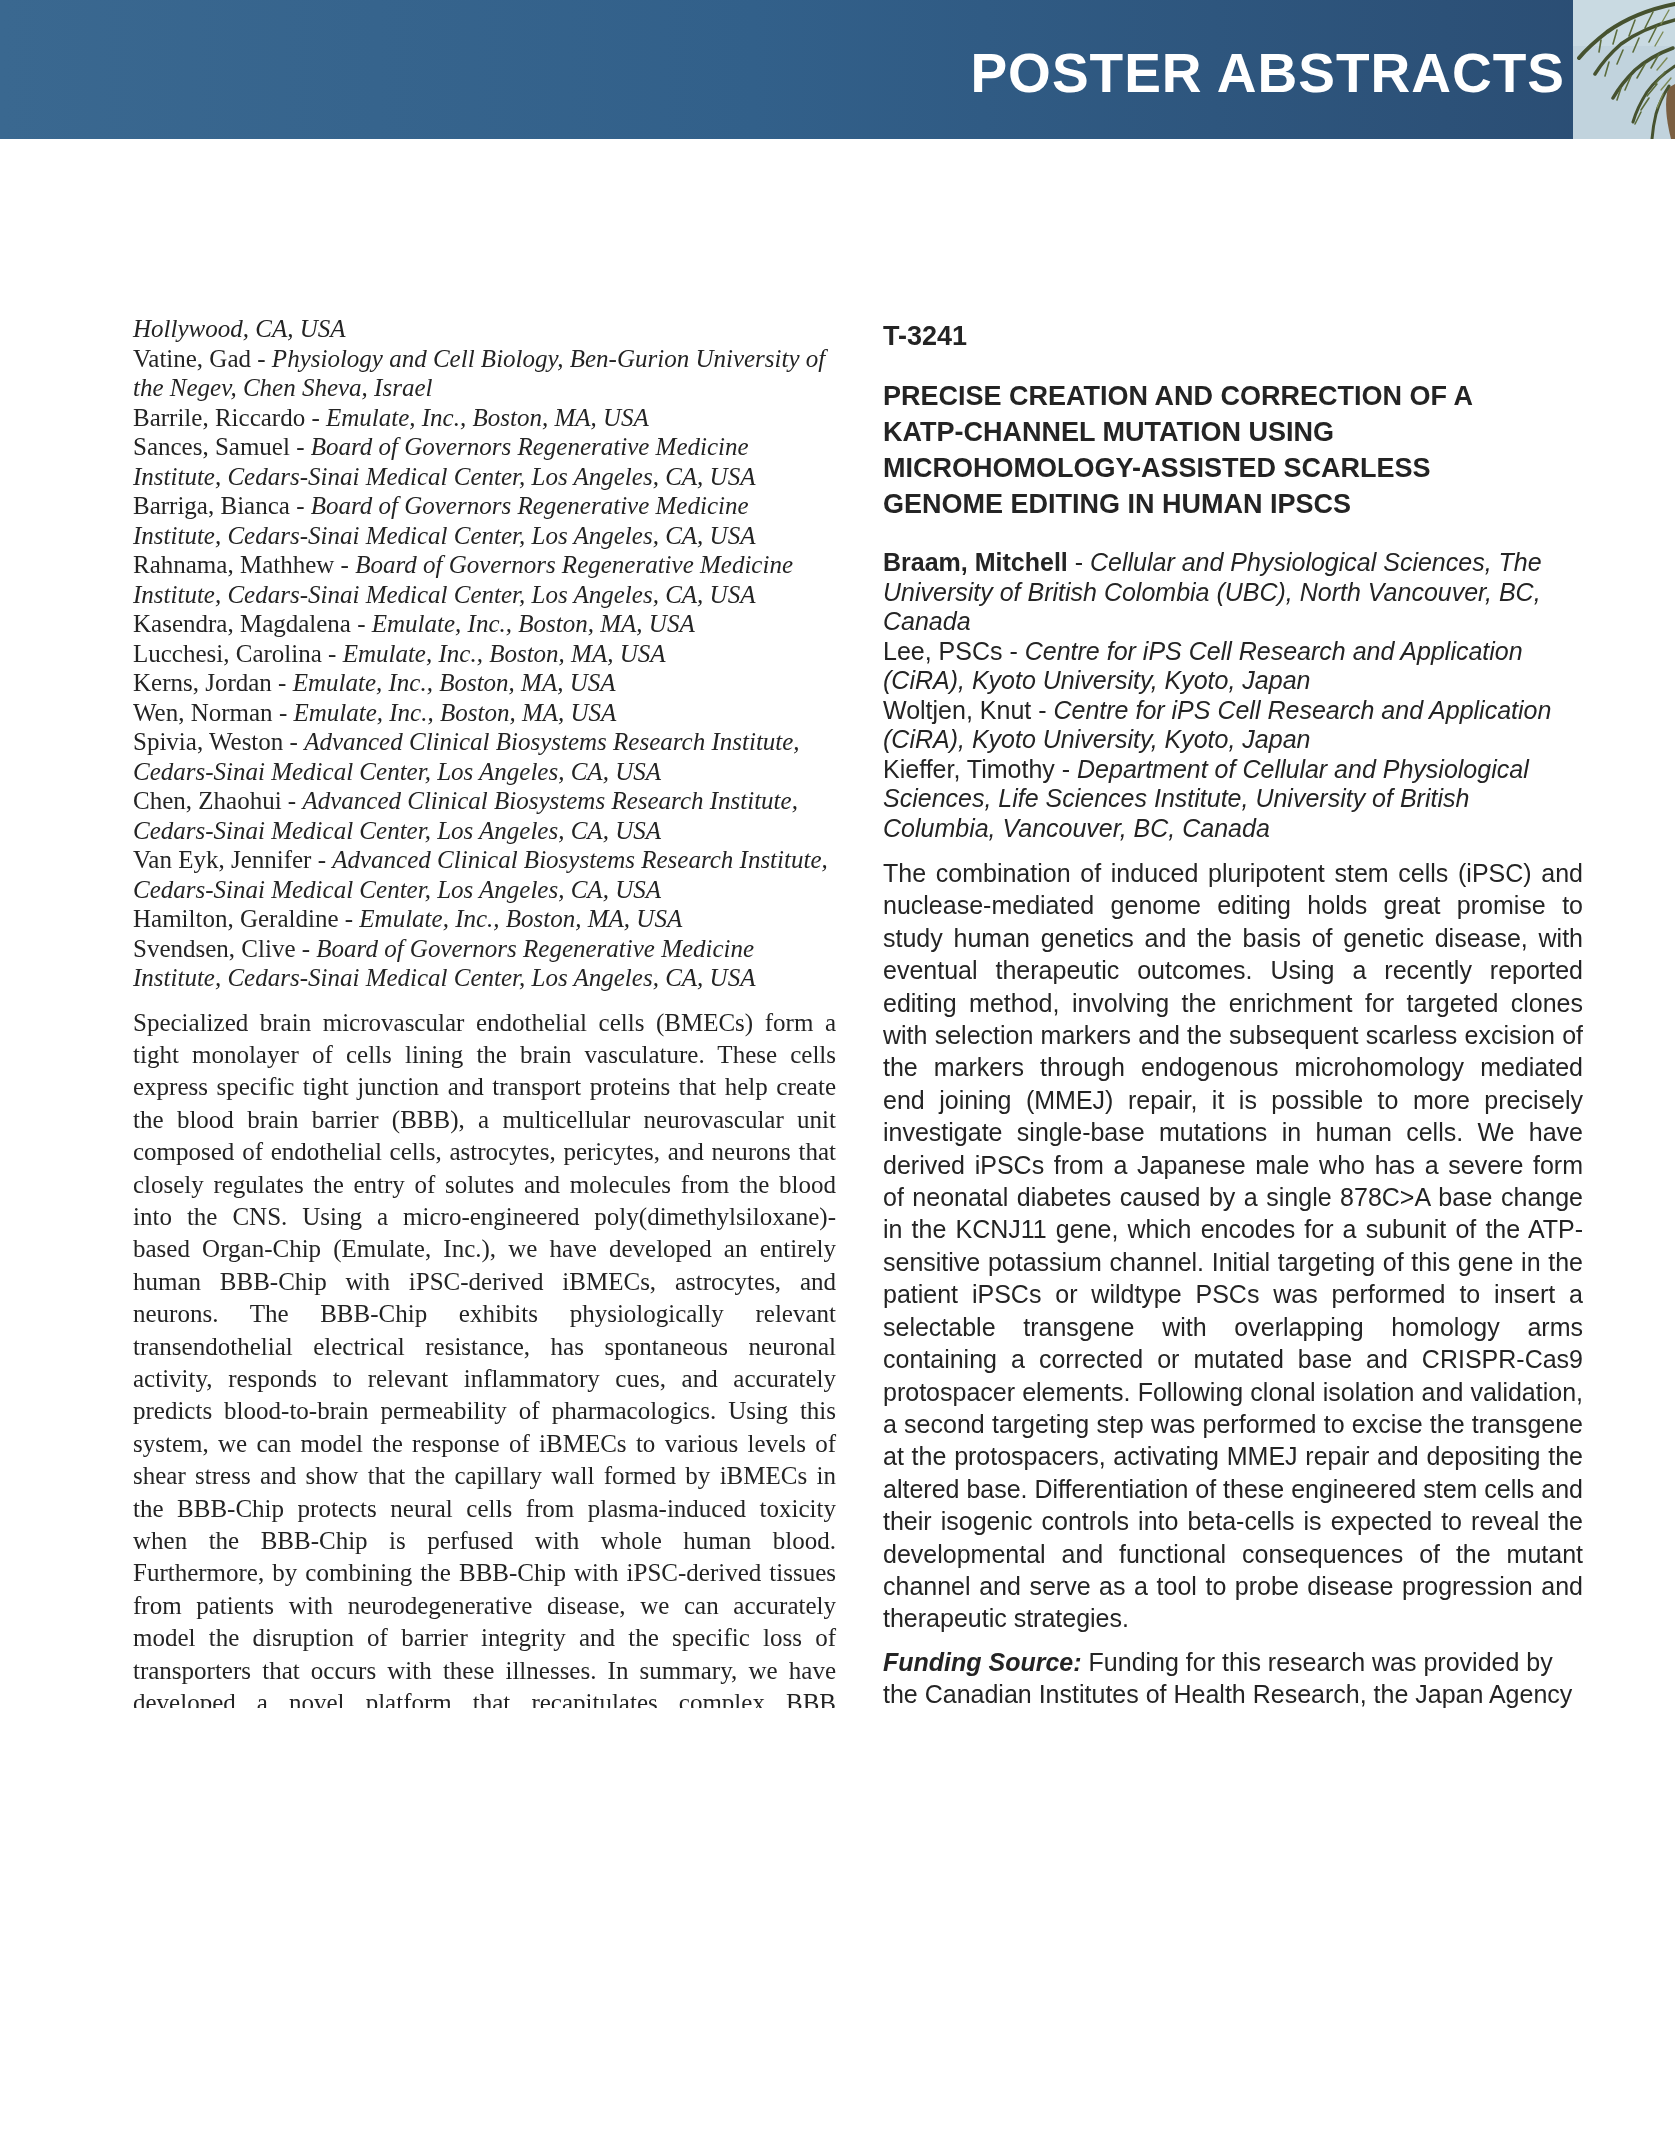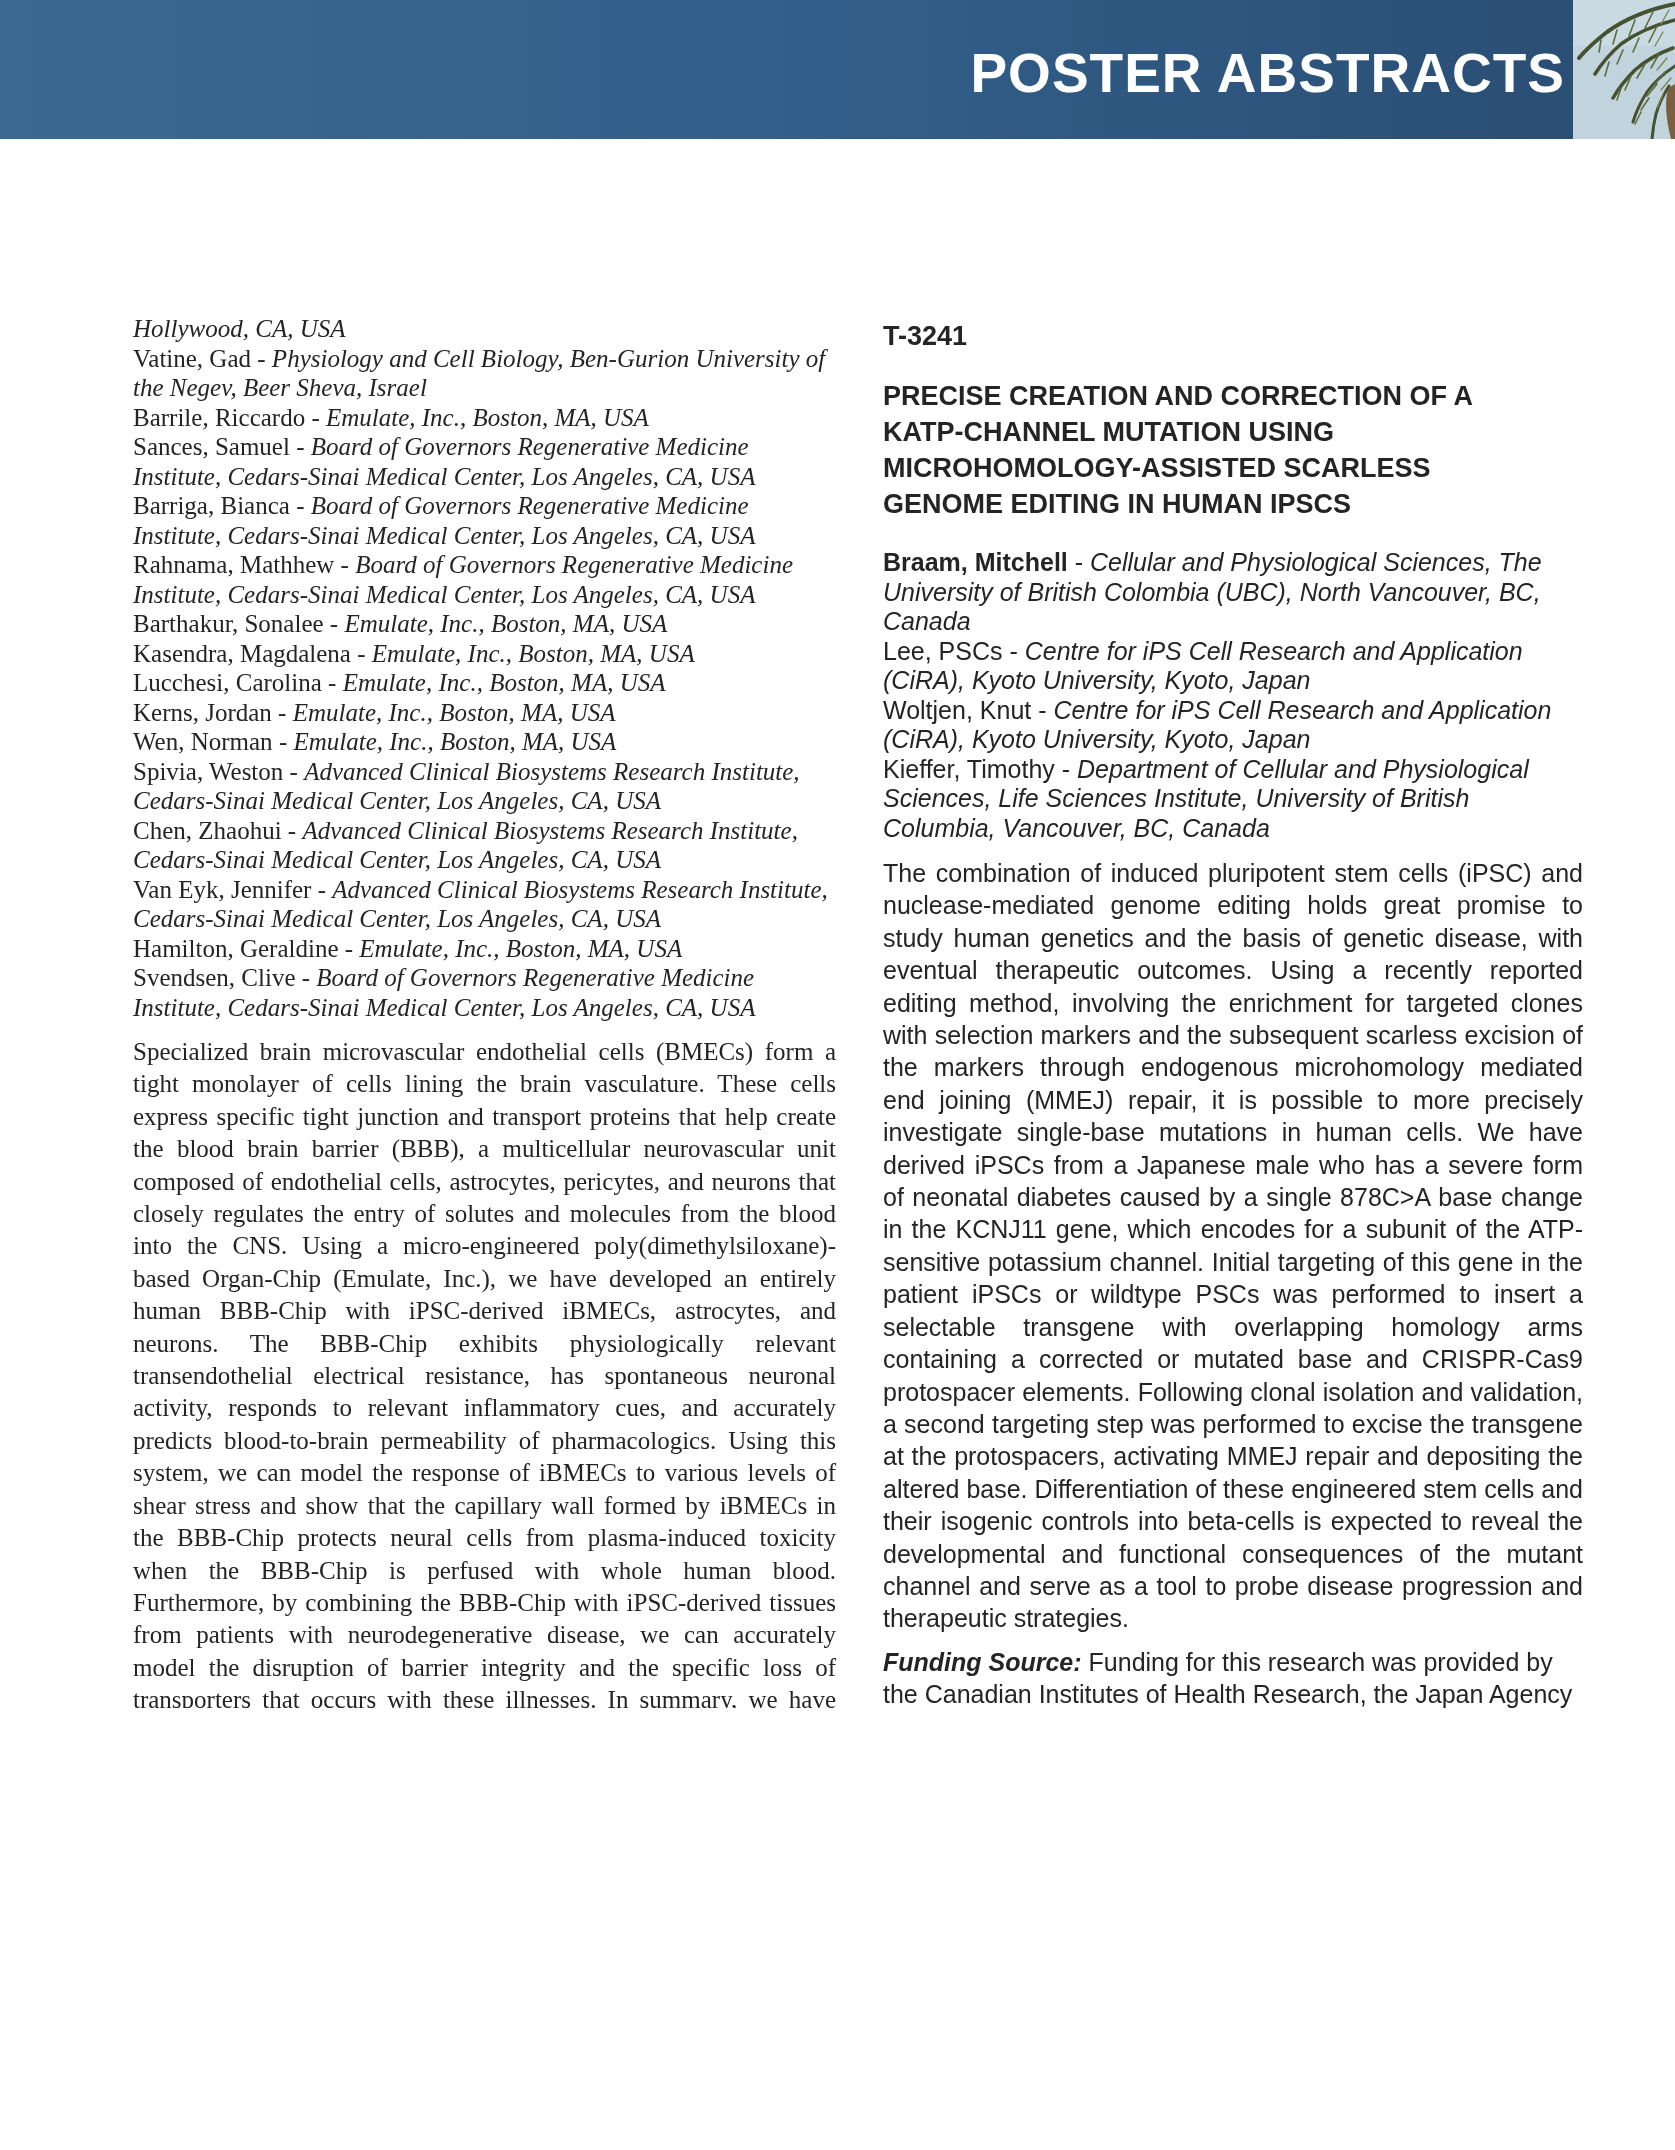--- a/index.html
+++ b/index.html
@@ -82,26 +82,25 @@
       </g>
       <g fill="none" stroke="#7c8a55" stroke-width="1.4" stroke-linecap="round">
         <path d="M96,10 L88,24 M90,32 L82,46 M94,58 L84,70 M98,78 L88,90 M90,94 L84,108"></path>
       </g>
     </svg>
   </div>
 
   <section class="col col-left">
     <div class="authors">
       <div class="author aff">Hollywood, CA, USA</div>
-      <div class="author"><span class="aname">Vatine, Gad</span><span> - </span><span class="aff">Physiology and Cell Biology, Ben-Gurion University of the Negev, Beer Sheva, Israel</span></div>
+      <div class="author"><span class="aname">Vatine, Gad</span><span> - </span><span class="aff">Physiology and Cell Biology, Ben-Gurion University of the Negev, Chen Sheva, Israel</span></div>
       <div class="author"><span class="aname">Barrile, Riccardo</span><span> - </span><span class="aff">Emulate, Inc., Boston, MA, USA</span></div>
       <div class="author"><span class="aname">Sances, Samuel</span><span> - </span><span class="aff">Board of Governors Regenerative Medicine Institute, Cedars-Sinai Medical Center, Los Angeles, CA, USA</span></div>
       <div class="author"><span class="aname">Barriga, Bianca</span><span> - </span><span class="aff">Board of Governors Regenerative Medicine Institute, Cedars-Sinai Medical Center, Los Angeles, CA, USA</span></div>
       <div class="author"><span class="aname">Rahnama, Mathhew</span><span> - </span><span class="aff">Board of Governors Regenerative Medicine Institute, Cedars-Sinai Medical Center, Los Angeles, CA, USA</span></div>
-      <div class="author"><span class="aname">Barthakur, Sonalee</span><span> - </span><span class="aff">Emulate, Inc., Boston, MA, USA</span></div>
       <div class="author"><span class="aname">Kasendra, Magdalena</span><span> - </span><span class="aff">Emulate, Inc., Boston, MA, USA</span></div>
       <div class="author"><span class="aname">Lucchesi, Carolina</span><span> - </span><span class="aff">Emulate, Inc., Boston, MA, USA</span></div>
       <div class="author"><span class="aname">Kerns, Jordan</span><span> - </span><span class="aff">Emulate, Inc., Boston, MA, USA</span></div>
       <div class="author"><span class="aname">Wen, Norman</span><span> - </span><span class="aff">Emulate, Inc., Boston, MA, USA</span></div>
       <div class="author"><span class="aname">Spivia, Weston</span><span> - </span><span class="aff">Advanced Clinical Biosystems Research Institute, Cedars-Sinai Medical Center, Los Angeles, CA, USA</span></div>
       <div class="author"><span class="aname">Chen, Zhaohui</span><span> - </span><span class="aff">Advanced Clinical Biosystems Research Institute, Cedars-Sinai Medical Center, Los Angeles, CA, USA</span></div>
       <div class="author"><span class="aname">Van Eyk, Jennifer</span><span> - </span><span class="aff">Advanced Clinical Biosystems Research Institute, Cedars-Sinai Medical Center, Los Angeles, CA, USA</span></div>
       <div class="author"><span class="aname">Hamilton, Geraldine</span><span> - </span><span class="aff">Emulate, Inc., Boston, MA, USA</span></div>
       <div class="author"><span class="aname">Svendsen, Clive</span><span> - </span><span class="aff">Board of Governors Regenerative Medicine Institute, Cedars-Sinai Medical Center, Los Angeles, CA, USA</span></div>
     </div>

